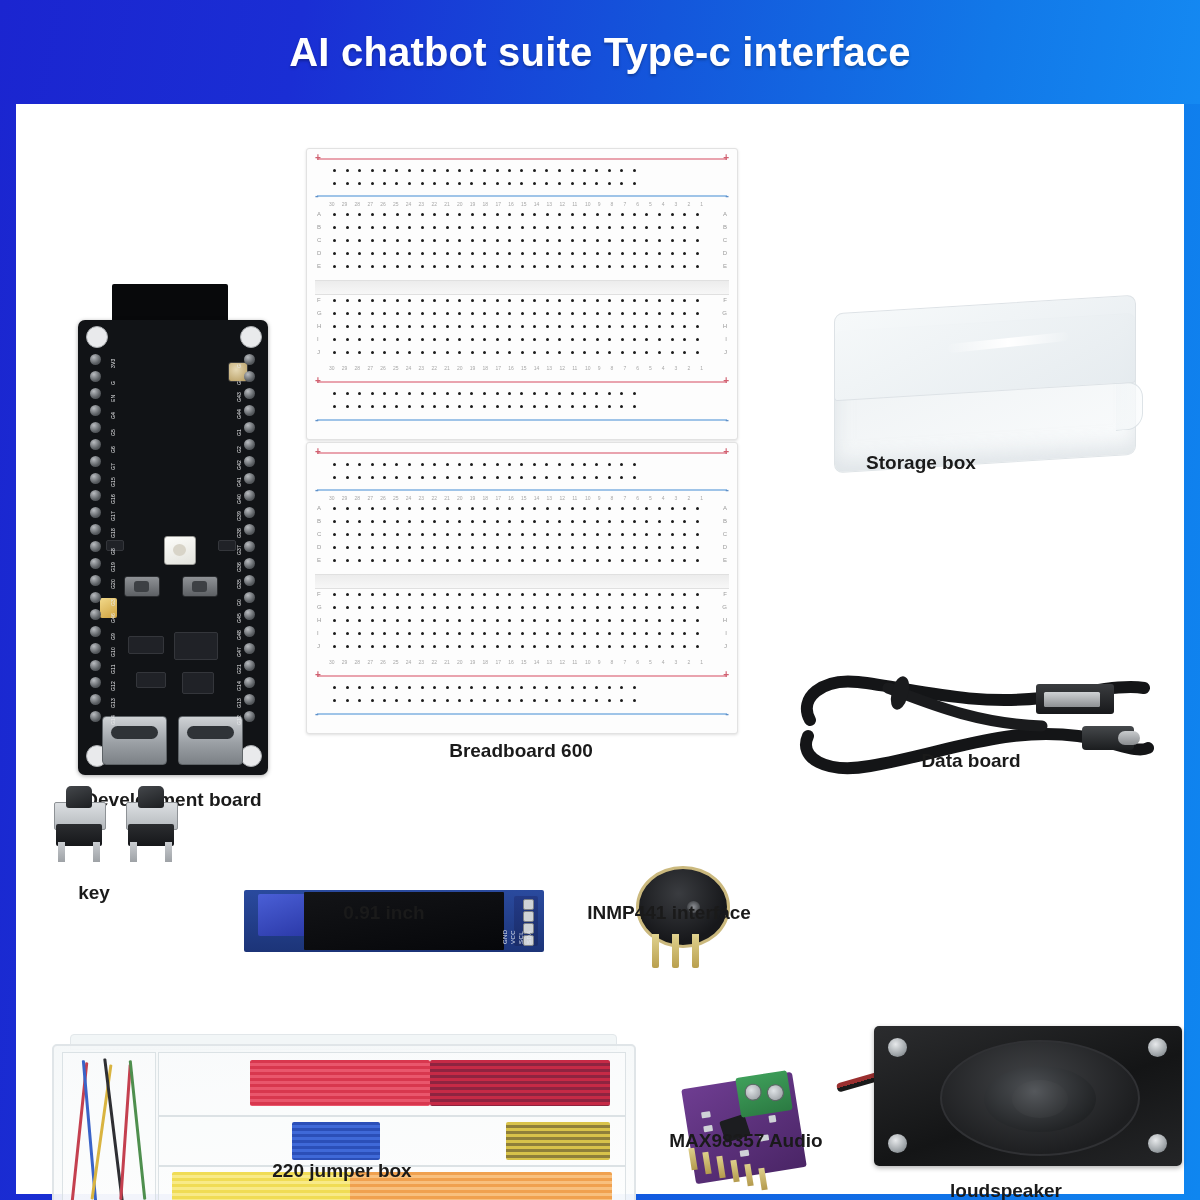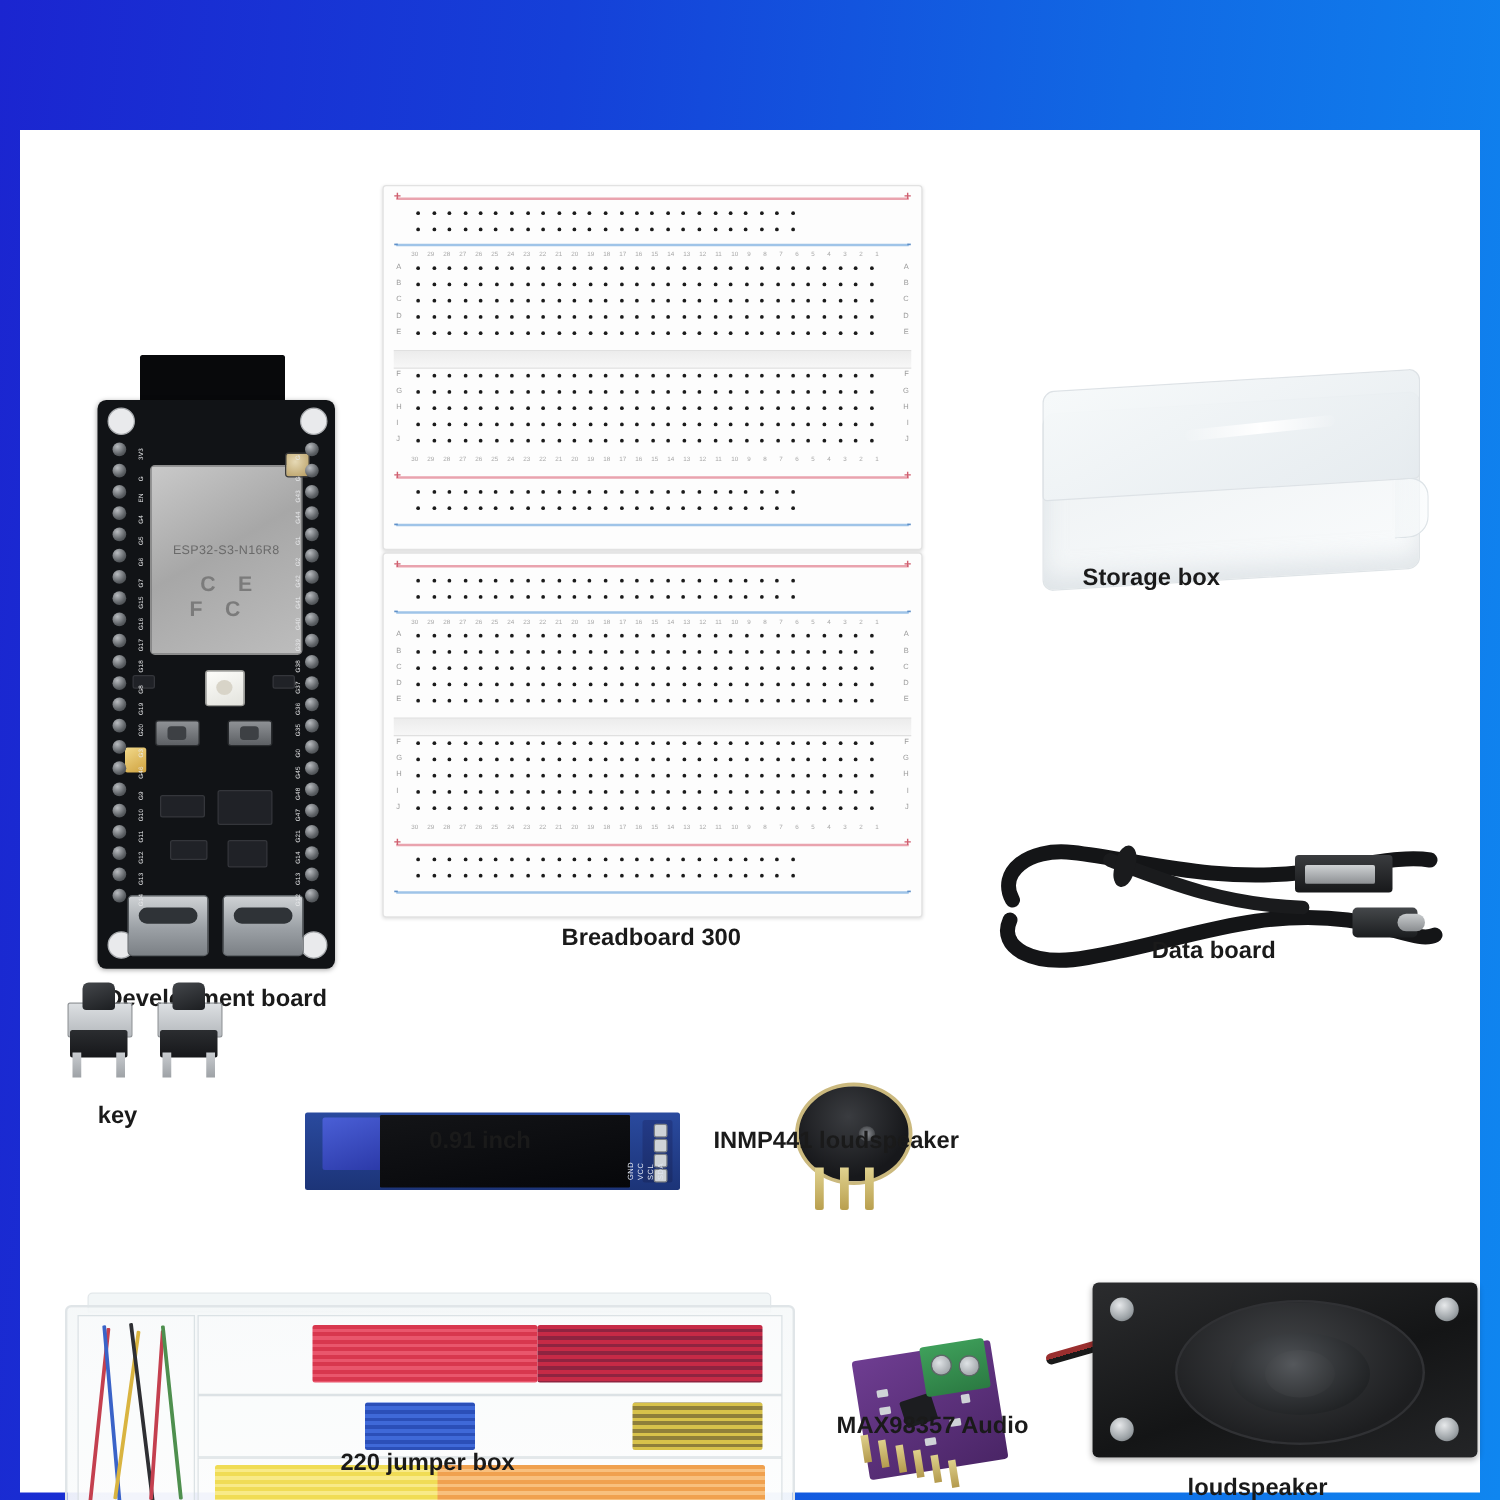--- a/index.html
+++ b/index.html
@@ -177,36 +177,35 @@
     background:radial-gradient(circle at 40% 33%,#e7e9eb,#9aa0a4 65%,#5d6165);}
   .spk-wire{position:absolute;left:-28px;top:50px;width:56px;height:9px;
     background:linear-gradient(180deg,#9a2f2f 0 50%,#1a1a1a 50% 100%);border-radius:4px;
     transform:rotate(-16deg);}
 </style>
 </head>
 <body>
 
 <div class="page">
 
+  <div class="titlebar">
+    <div class="title">AI chatbot suite Type-c interface</div>
+  </div>
 
   <div class="canvas">
 
     <div class="devboard">
       <div class="db-usbblk"></div>
       <div class="db-pcb">
 
         <div class="db-mount" style="left:8px;top:6px;"></div>
         <div class="db-mount" style="left:162px;top:6px;"></div>
         <div class="db-mount" style="left:8px;top:425px;"></div>
         <div class="db-mount" style="left:162px;top:425px;"></div>
 
-        <div class="db-shield">
-          <div class="db-shield-txt">ESP32-S3-N16R8</div>
-          <div class="db-ce">CE FC</div>
-        </div>
         <div class="db-ant"></div>
 
         <div class="db-led"></div>
         <div class="db-btn" style="left:46px;top:256px;"></div>
         <div class="db-btn" style="left:104px;top:256px;"></div>
         <div class="db-gold"></div>
 
         <div class="db-ic" style="left:50px;top:316px;width:34px;height:16px;"></div>
         <div class="db-ic" style="left:96px;top:312px;width:42px;height:26px;"></div>
         <div class="db-ic" style="left:58px;top:352px;width:28px;height:14px;"></div>
@@ -1357,21 +1356,21 @@
           <div class="hole" style="margin-right: 9.6px;"></div>
           <div class="hole" style="margin-right: 9px;"></div>
         </div>
         <div class="rail blue" style="top: 270px;"></div>
         <div class="plus" style="top: 226px; left: 8px;">+</div>
         <div class="minus" style="top: 264px; left: 8px;">-</div>
         <div class="plus" style="top: 226px; right: 8px;">+</div>
         <div class="minus" style="top: 264px; right: 8px;">-</div>
       </div>
 
-    <div class="cap" style="left:505px;top:636px;">Breadboard 300</div>
+    <div class="cap" style="left:505px;top:636px;">Breadboard 600</div>
 
     <div class="sbox">
       <div class="sbox-body"></div>
       <div class="sbox-lid"></div>
       <div class="sbox-gl"></div>
       <div class="sbox-latch"></div>
     </div>
     <div class="cap" style="left:905px;top:348px;">Storage box</div>
 
     <div class="cable">
@@ -1421,21 +1420,21 @@
     <div class="cap" style="left:368px;top:798px;">0.91 inch</div>
 
     <div class="mic">
       <div class="mic-disc">
         <div class="mic-hole"></div>
       </div>
       <div class="mic-pin" style="left:28px;"></div>
       <div class="mic-pin" style="left:48px;"></div>
       <div class="mic-pin" style="left:68px;"></div>
     </div>
-    <div class="cap" style="left:653px;top:798px;">INMP441 loudspeaker</div>
+    <div class="cap" style="left:653px;top:798px;">INMP441 interface</div>
 
     <div class="jbox">
       <div class="jbox-lid"></div>
       <div class="jbox-body">
         <div class="jcell" style="left:8px;top:6px;width:92px;height:158px;"></div>
         <div class="jcell" style="left:104px;top:6px;width:466px;height:62px;"></div>
         <div class="jcell" style="left:104px;top:70px;width:466px;height:48px;"></div>
         <div class="jcell" style="left:104px;top:120px;width:466px;height:44px;"></div>
 
         <div class="wbundle" style="left:196px;top:14px;width:180px;height:46px;

